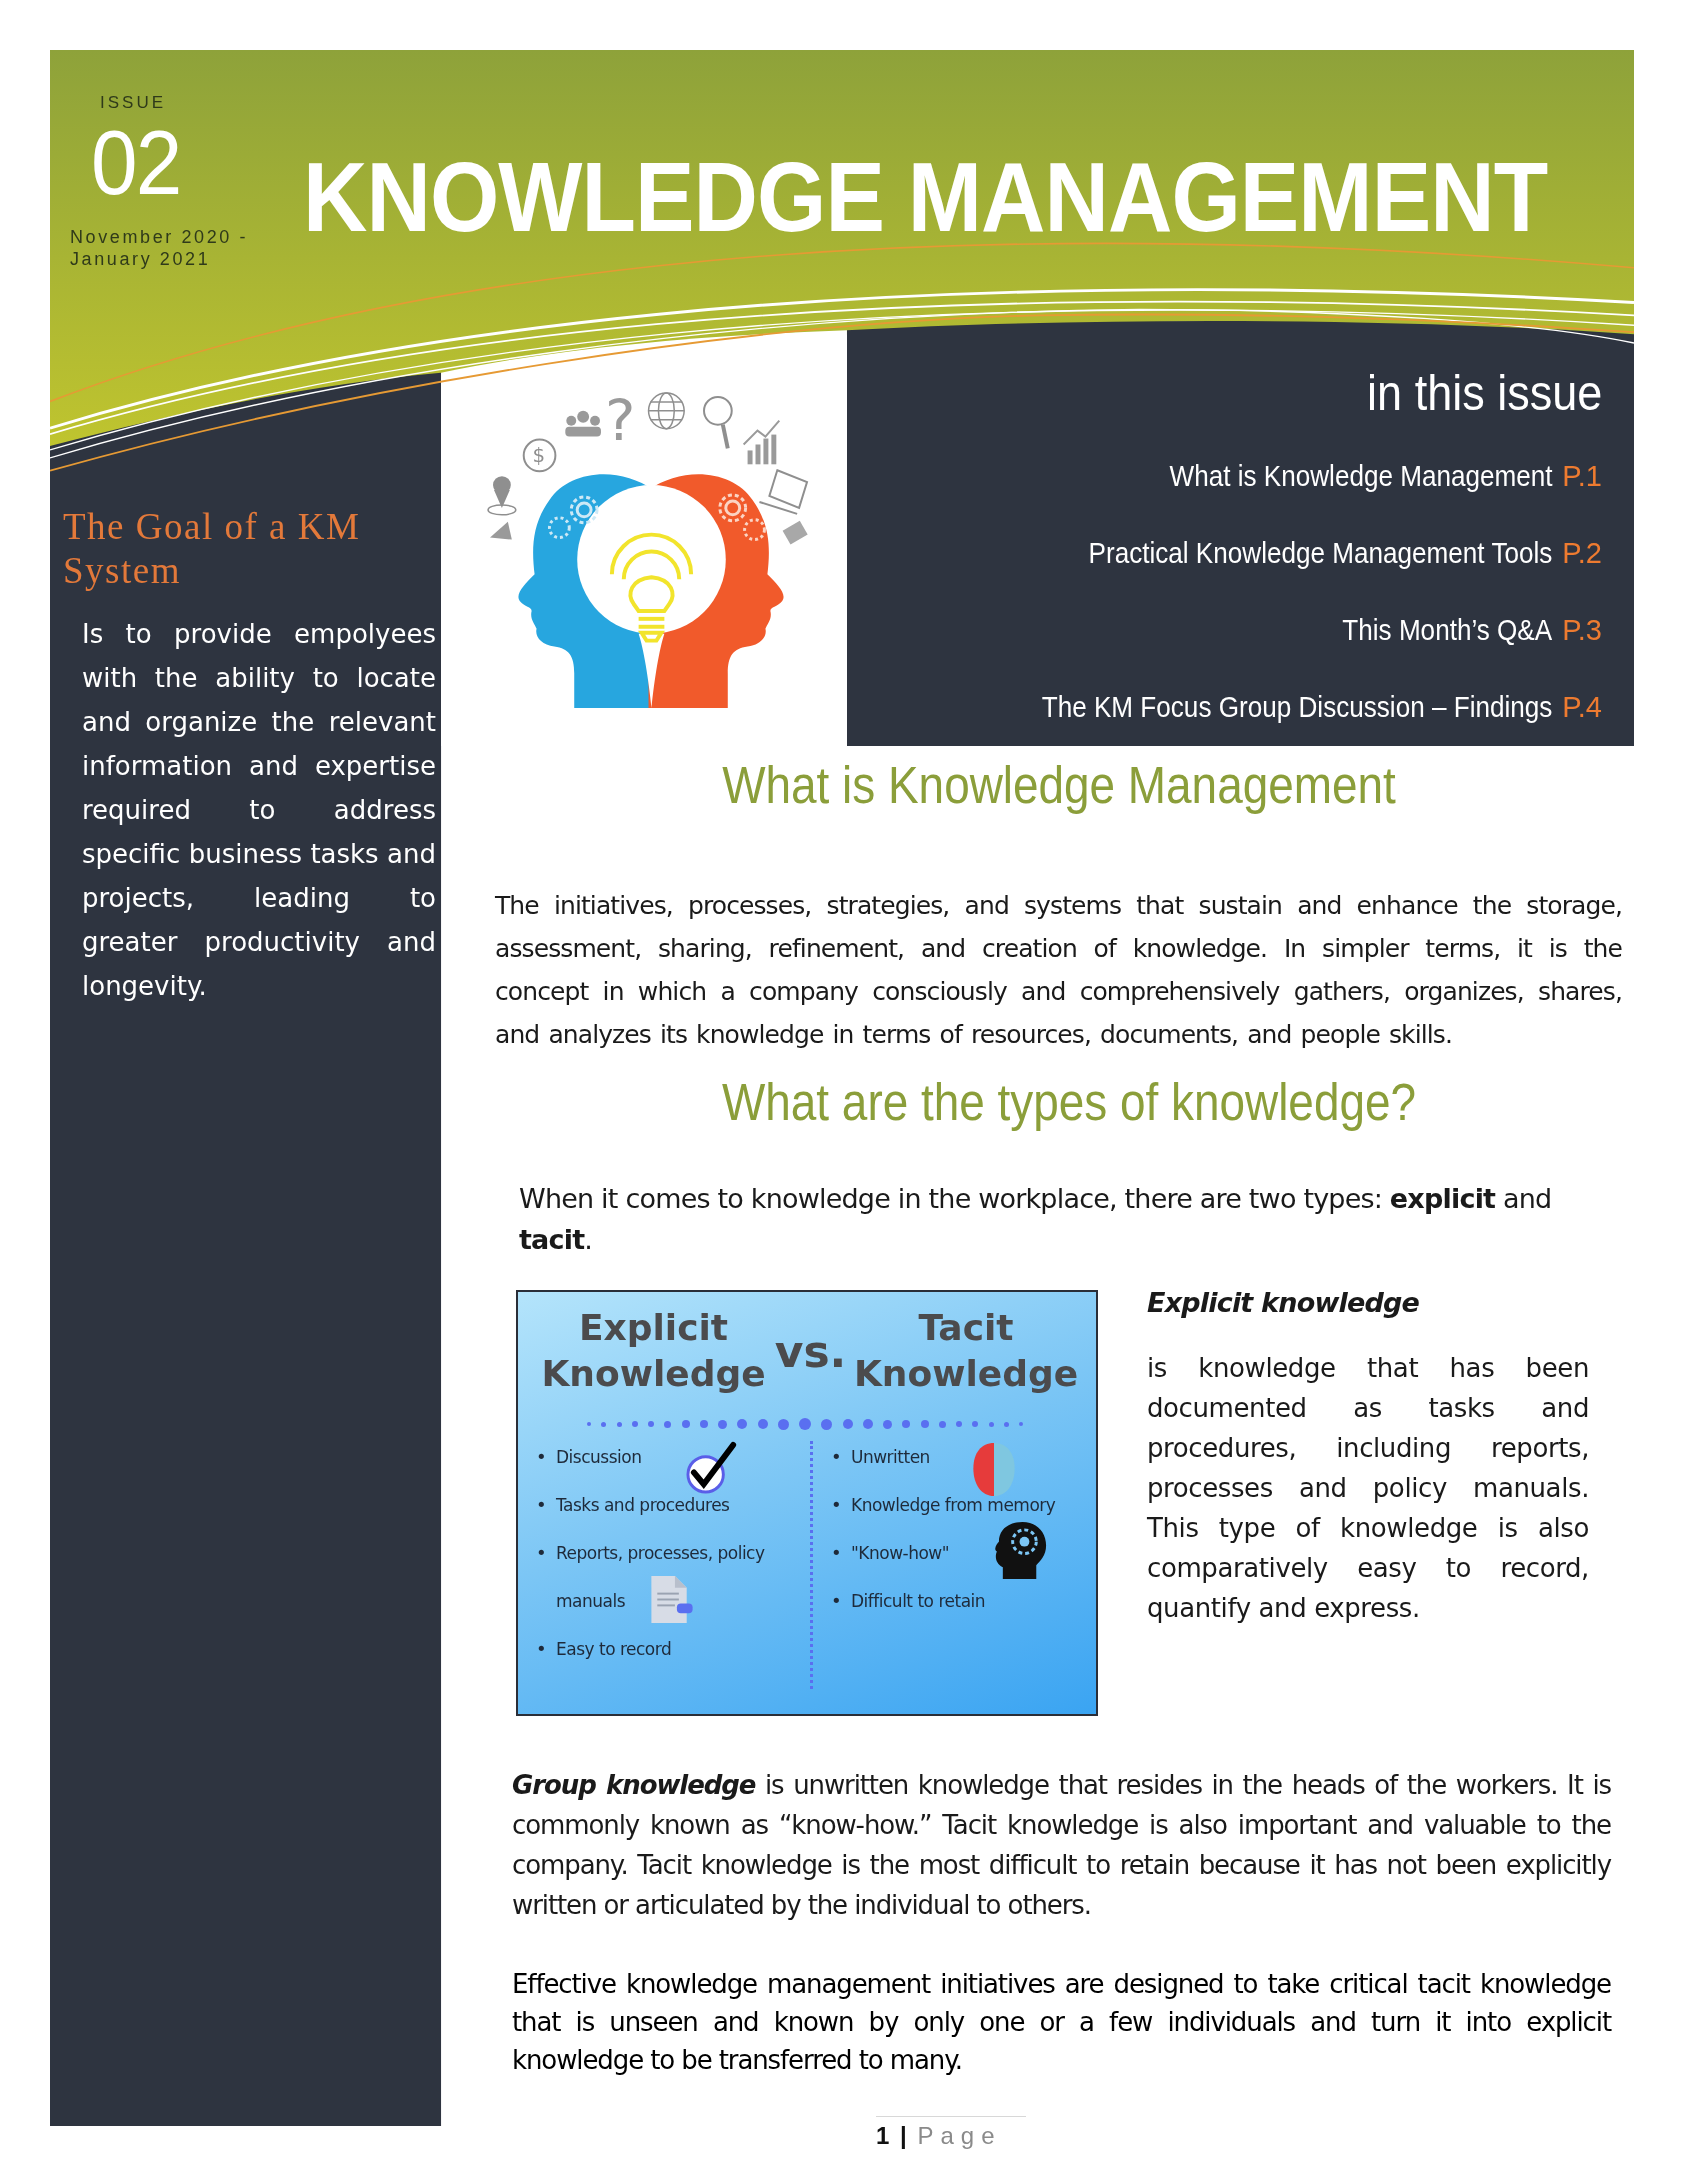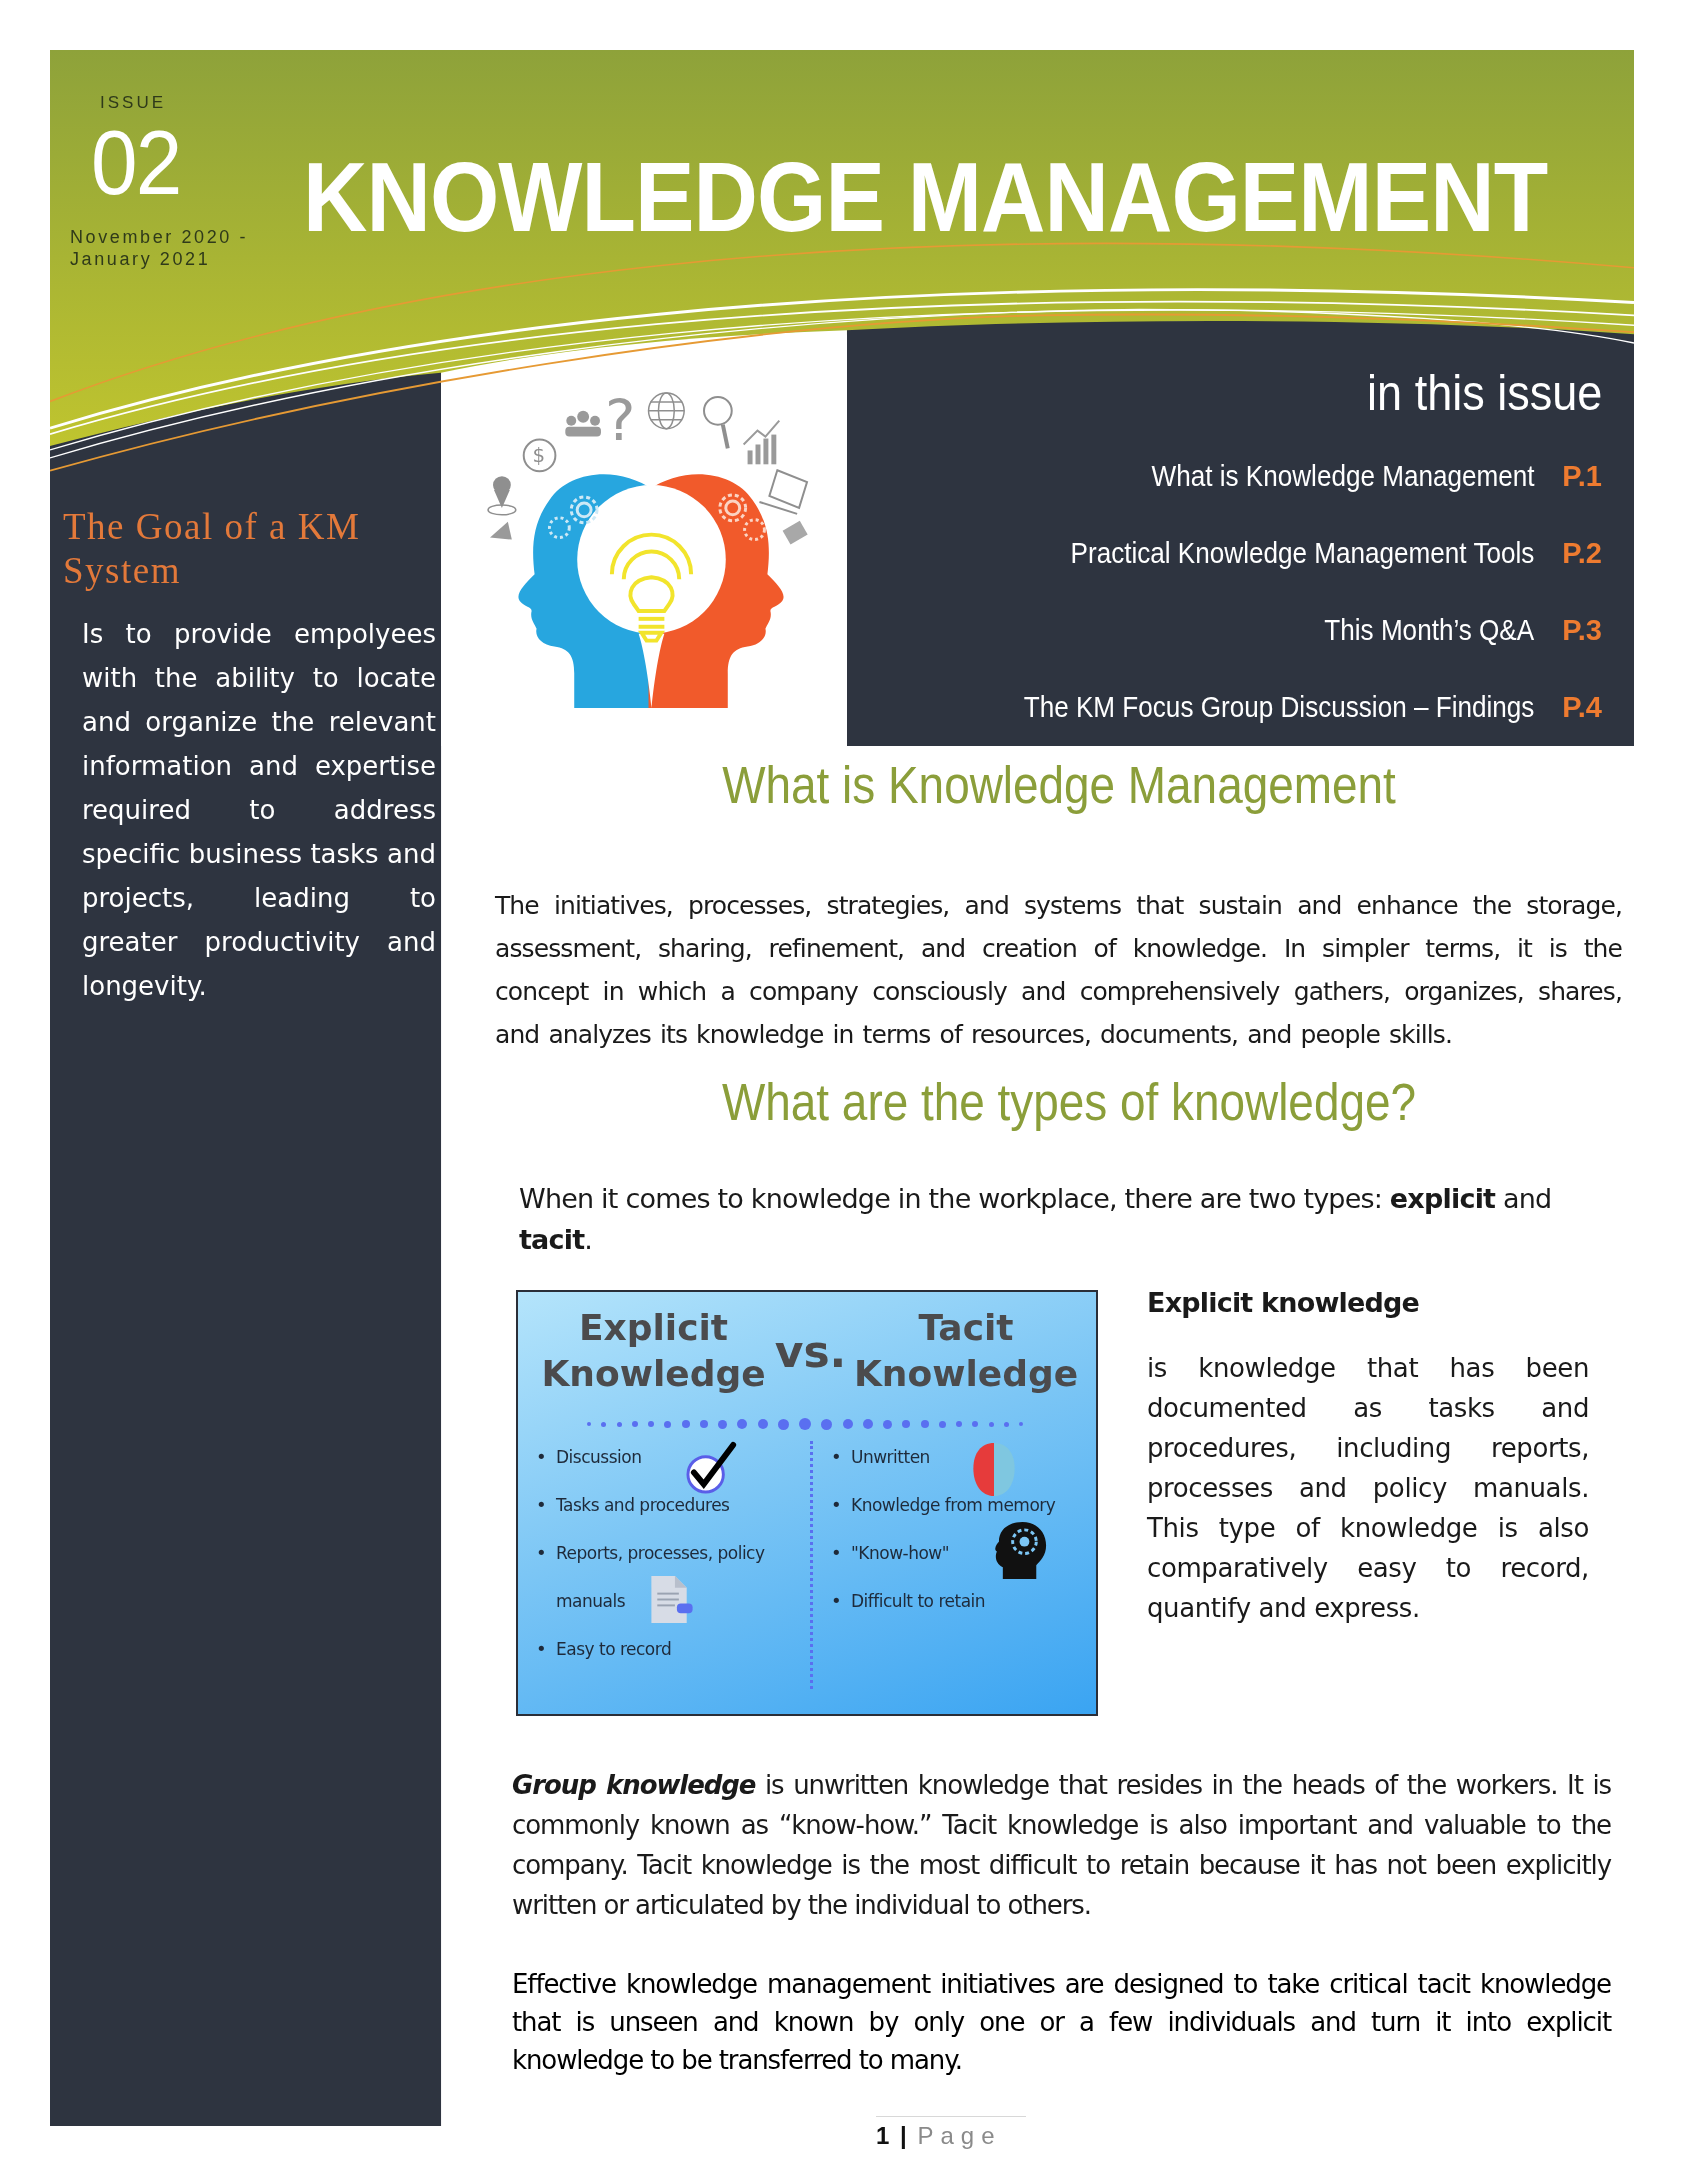--- a/index.html
+++ b/index.html
@@ -16,21 +16,21 @@
   
   #sidebar-text { left: 50px; top: 495px; width: 391px; }
   .goal-title { position: absolute; left: 13px; top: 10px; width: 366px; font-size: 37px; line-height: 44px; color: #e3793a; letter-spacing: 1.5px; font-family: Liberation Serif, serif; }
   .goal-body { position: absolute; left: 13px; top: 117px; width: 354px; font-family: "DejaVu Sans", sans-serif; font-size: 26px; line-height: 44px; color: #ffffff; text-align: justify; margin-left: 19px; }
 
   
   .toc-title { right: 81px; top: 368px; font-size: 50px; color: #ffffff; font-weight: normal; line-height: 1; transform: scaleX(0.9); transform-origin: right; white-space: nowrap; }
   .toc-list { right: 81px; top: 460px; width: 752px; }
   .toc-item { display: flex; justify-content: flex-end; align-items: baseline; height: 77px; font-size: 29px; color: #ffffff; white-space: nowrap; }
   .toc-item .toc-label { transform: scaleX(0.9); transform-origin: right; display: inline-block; }
-  .toc-item .toc-page { color: #ee7b30; font-weight: bold; margin-left: 28px; font-size: 29px; }
+  .toc-item .toc-page { color: #ee7b30; font-weight: normal; margin-left: 10px; font-size: 29px; }
 
   
   .section-heading { font-size: 51px; color: #8b9e3a; text-align: center; white-space: nowrap; line-height: 1; transform: scaleX(0.9); }
   .h-what { left: 475px; top: 760px; width: 1168px; }
   .h-types { left: 495px; top: 1077px; width: 1148px; }
 
   .body-text { font-family: "DejaVu Sans", sans-serif; color: #1a1a1a; text-align: justify; }
   .p-what { left: 495px; top: 884px; width: 1127px; font-size: 25px; line-height: 43px; letter-spacing: -0.9px; word-spacing: 2px; }
   .p-intro { left: 512px; top: 1171px; width: 1099px; font-size: 27px; line-height: 41px; letter-spacing: -0.8px; text-align: left; }
   .p-intro b { font-weight: bold; }
@@ -49,21 +49,21 @@
   .dg-list { position: absolute; margin: 0; padding: 0; list-style: none; font-family: "DejaVu Sans", sans-serif; font-size: 17px; color: #1e2a3a; letter-spacing: -0.5px; }
   .dg-list li { position: relative; padding-left: 24px; height: 48px; line-height: 30px; white-space: nowrap; }
   .dg-list li::before { content: "•"; position: absolute; left: 4px; top: 0; font-size: 18px; }
   .dg-list-left { left: 14px; top: 150px; width: 277px; }
   .dg-list-left li.cont { padding-left: 24px; }
   .dg-list-left li.cont::before { content: ""; }
   .dg-list-right { left: 309px; top: 150px; width: 267px; }
   .dg-icon { position: absolute; }
 
   
-  .explicit-title { left: 1147px; top: 1287px; font-family: "DejaVu Sans", sans-serif; font-weight: bold; font-size: 27px; color: #1a1a1a; letter-spacing: -0.8px; }
+  .explicit-title { left: 1147px; top: 1287px; font-family: "DejaVu Sans", sans-serif; font-style: italic; font-weight: bold; font-size: 27px; color: #1a1a1a; letter-spacing: -0.8px; }
   .explicit-body { left: 1147px; top: 1348px; width: 442px; font-size: 26px; line-height: 40px; letter-spacing: -0.4px; }
 
   .p-tacit { left: 512px; top: 1765px; width: 1099px; font-size: 26px; line-height: 40px; letter-spacing: -1.1px; }
   .p-tacit b { font-style: italic; font-weight: bold; }
   .p-effective { left: 512px; top: 1965px; width: 1099px; font-size: 26px; line-height: 38px; letter-spacing: -1.1px; color: #000; }
 
   
   .footer-rule { left: 876px; top: 2116px; width: 150px; height: 1px; background: #d8d8d8; }
   .footer { left: 876px; top: 2122px; width: 150px; font-family: Liberation Sans, sans-serif; font-size: 24px; white-space: nowrap; }
   .footer .pg-num { font-weight: bold; color: #111; }

